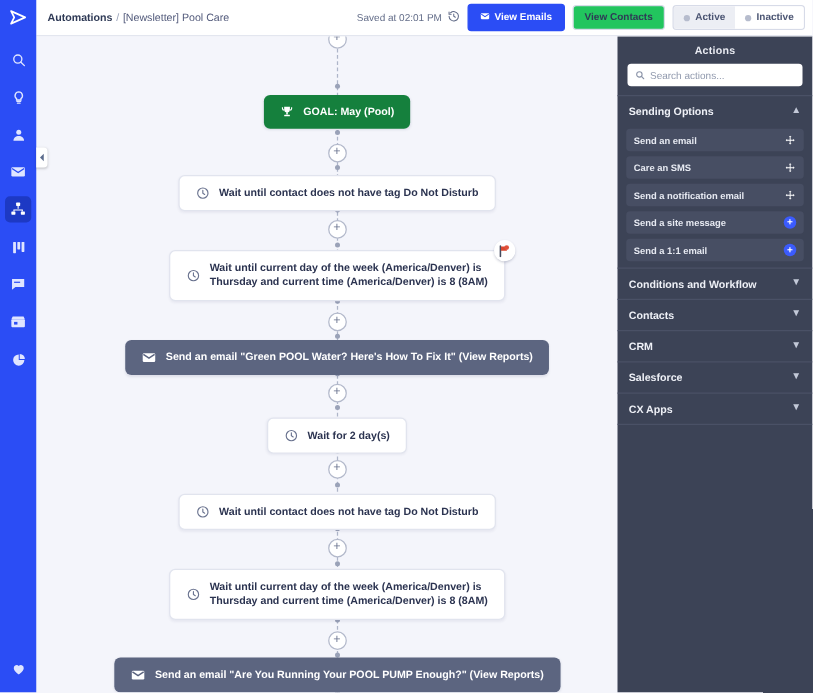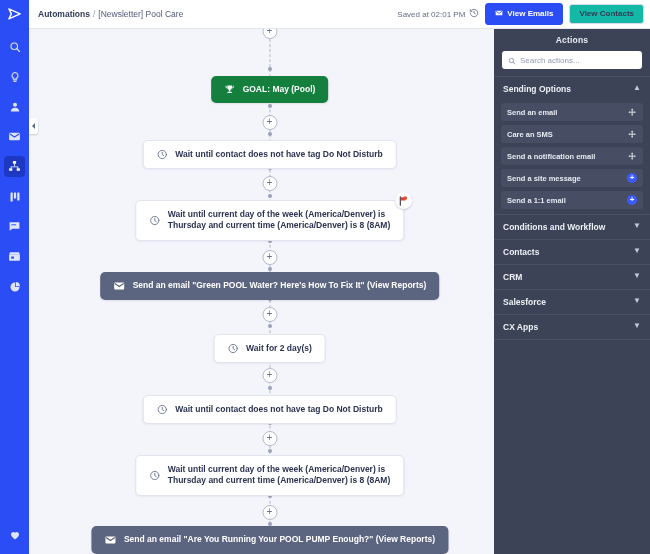--- a/index.html
+++ b/index.html
@@ -52,21 +52,21 @@
   .crumb .sep { color: #9aa3ba; margin: 0 3px; }
   .crumb .cur { color: #51597a; }
   .topbar-right { margin-left: auto; display: flex; align-items: center; gap: 6px; }
   .saved { font-size: 8px; color: #626c88; display: flex; align-items: center; gap: 4px; }
   .btn {
     font-size: 8px; font-weight: bold; border-radius: 3px;
     padding: 5px 9px; white-space: nowrap; cursor: pointer;
     display: flex; align-items: center; gap: 4px; line-height: 1;
   }
   .btn-primary { background: #2b4df5; color: #fff; border: 1px solid #2b4df5; }
-  .btn-ghost { background: #14b8a6; color: #2f3a56; border: 1px solid #d7dbe8; }
+  .btn-ghost { background: #22c55e; color: #2f3a56; border: 1px solid #d7dbe8; }
   .seg { display: flex; border: 1px solid #d7dbe8; border-radius: 3px; overflow: hidden; }
   .seg-item {
     font-size: 8px; font-weight: bold; color: #4a5472;
     padding: 5px 8px; display: flex; align-items: center; gap: 4px;
     background: #fff; cursor: pointer; line-height: 1;
   }
   .seg-item.on { background: #eceef4; }
   .dot { width: 5px; height: 5px; border-radius: 50%; background: #b6bccd; display: inline-block; }
 
   
@@ -266,20 +266,30 @@
               <path d="M3 7l9 6 9-6" stroke="#2b4df5" stroke-width="2.4" fill="none"></path>
             </svg>
         </span>
         <span>View Emails</span>
       </button>
 
       <button class="btn btn-ghost">
         <span>View Contacts</span>
       </button>
 
+      <div class="seg">
+        <div class="seg-item on">
+          <span class="dot"></span>
+          <span>Active</span>
+        </div>
+        <div class="seg-item">
+          <span class="dot"></span>
+          <span>Inactive</span>
+        </div>
+      </div>
     </div>
   </header>
 
   <main class="canvas">
     <div class="flow">
       <div class="spine"></div>
 
       <div class="plus" style="top:-5px"></div>
 
       <div class="nub" style="top:40px"></div>

